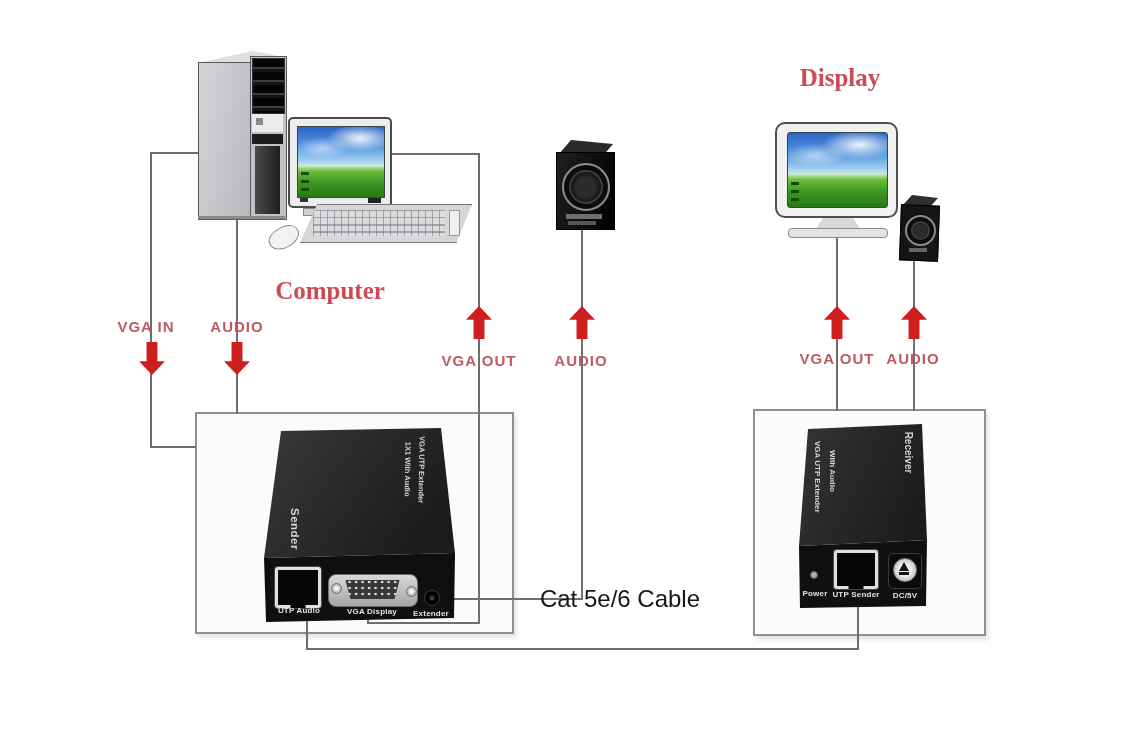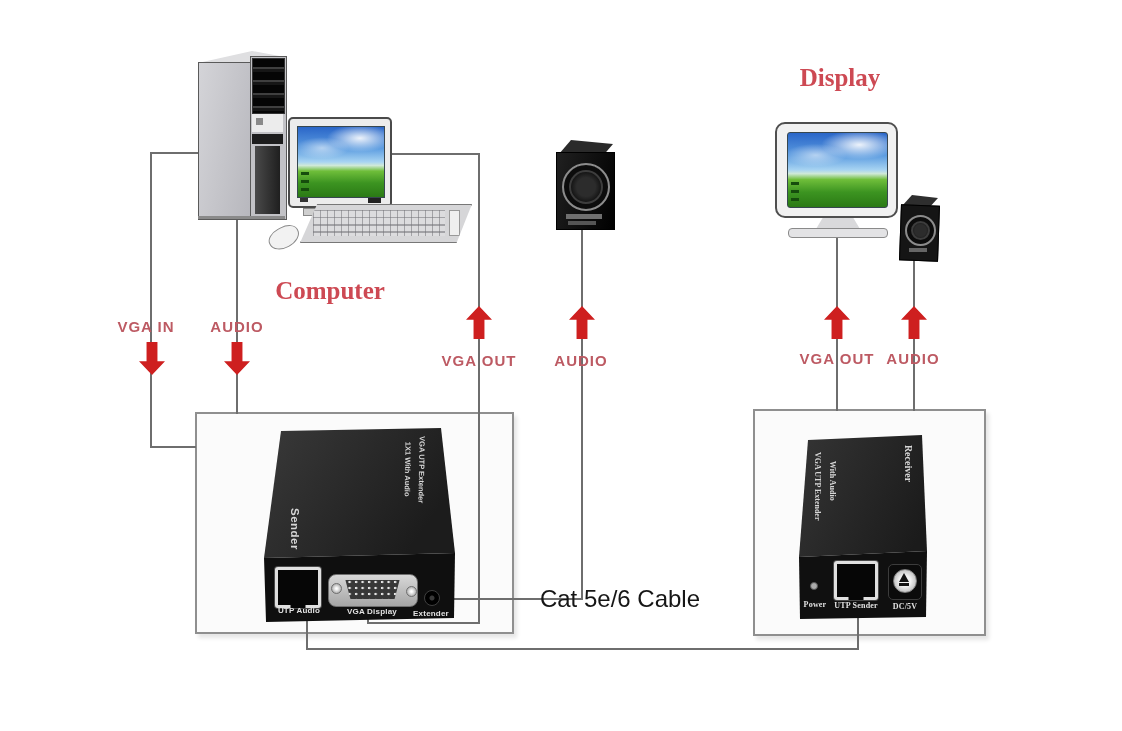--- a/index.html
+++ b/index.html
@@ -186,21 +186,21 @@
     <div class="port-label" style="left:10px;top:180px;width:62px;">UTP Audio</div>
     <div class="vga-outer" style="left:70px;top:148px;width:88px;height:31px;"></div>
     <div class="vga-inner" style="left:83px;top:154px;width:63px;height:19px;"></div>
     <div class="screw" style="left:73px;top:157px;"></div>
     <div class="screw" style="left:148px;top:160px;"></div>
     <div class="port-label" style="left:80px;top:181px;width:68px;">VGA Display</div>
     <div class="jack" style="left:166px;top:164px;width:14px;height:14px;"></div>
     <div class="port-label" style="left:146px;top:183px;width:54px;">Extender</div>
   </div>
 
-  <div class="abs" style="left:795px;top:435px;width:140px;height:190px;font-family:Liberation Serif, serif;">
+  <div class="abs" style="left:795px;top:424px;width:140px;height:190px;">
     <div class="face" style="clip-path:polygon(13px 5px,127px 0px,132px 116px,4px 122px);
                 background:linear-gradient(115deg,#353535,#1b1b1b 75%);"></div>
     <div class="face" style="clip-path:polygon(4px 122px,132px 116px,131px 182px,5px 184px);background:#101010;"></div>
     <div class="rot-text" style="left:-26px;top:58px;width:112px;height:30px;font-size:8px;line-height:15px;flex-direction:column-reverse;">
       <span>VGA UTP Extender</span>
       <span style="padding-left:9px;">With Audio</span>
     </div>
     <div class="rot-text" style="left:82px;top:22px;width:62px;height:13px;font-size:10px;text-align:center;">
       <span>Receiver</span>
     </div>

